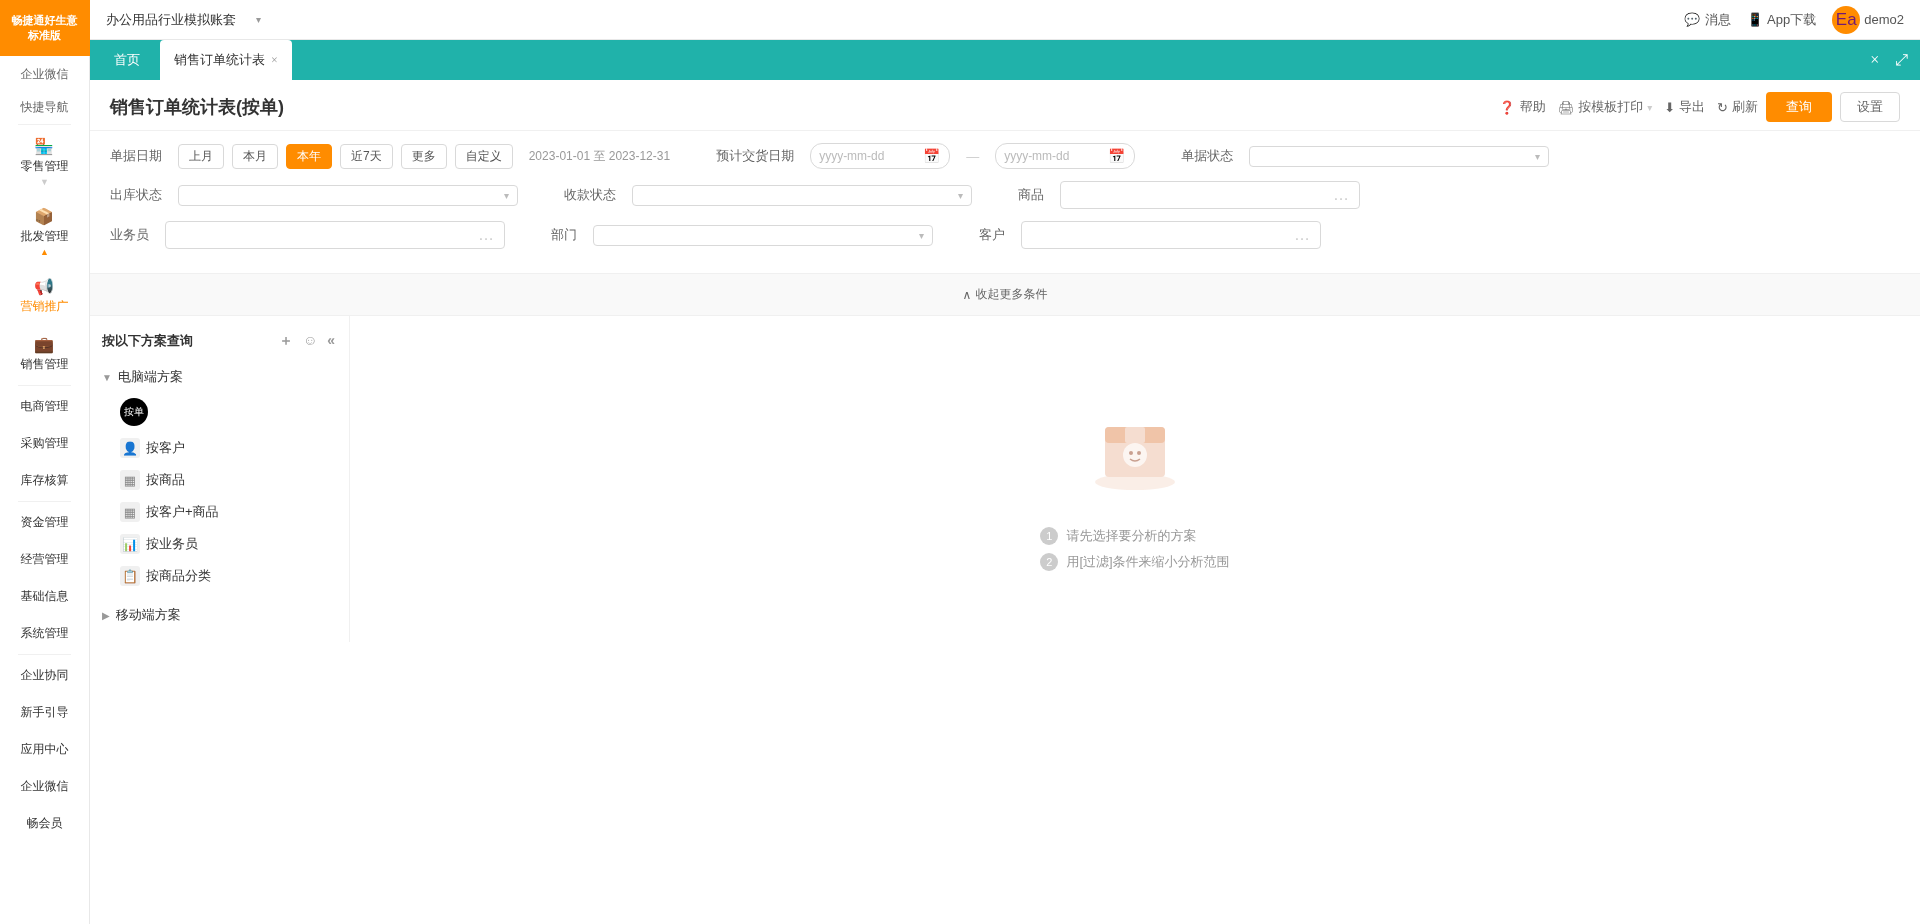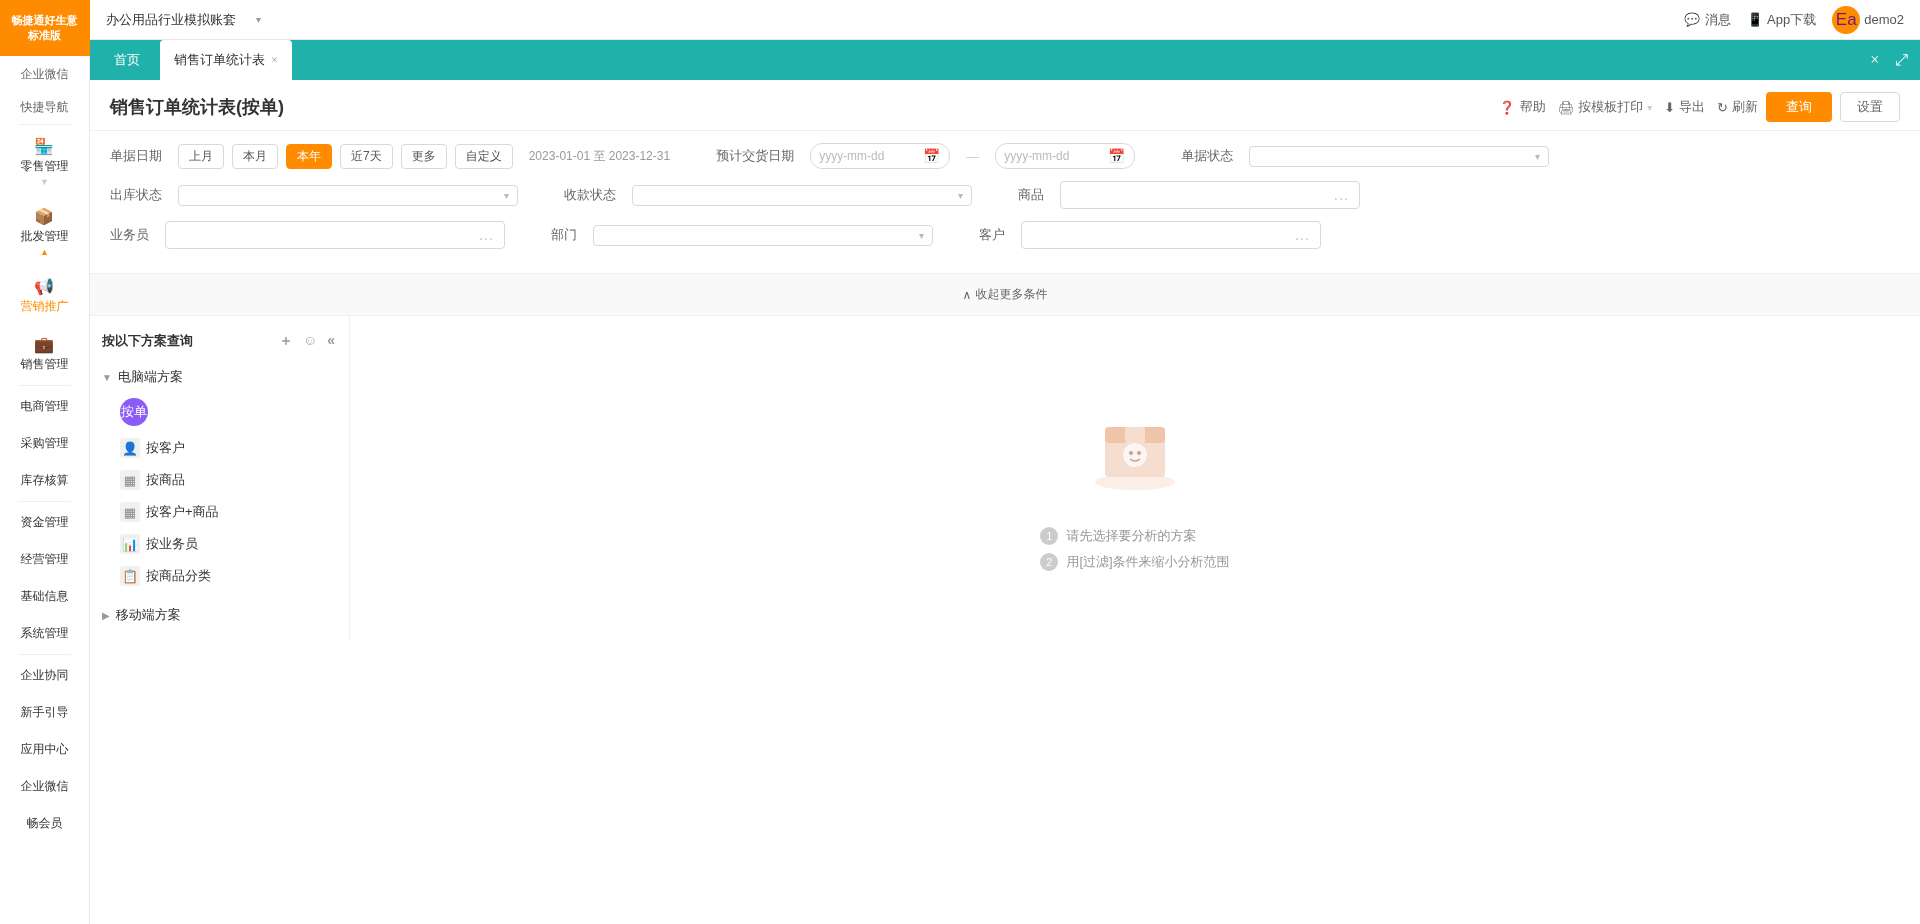--- a/index.html
+++ b/index.html
@@ -69,21 +69,21 @@
     
     .content-area { display: flex; flex: 1; }
     .left-panel { width: 260px; background: #fff; border-right: 1px solid #f0f0f0; padding: 8px 0; flex-shrink: 0; }
     .left-panel-header { display: flex; align-items: center; justify-content: space-between; padding: 6px 12px; font-size: 13px; color: #333; font-weight: bold; }
     .left-panel-icons { display: flex; gap: 6px; }
     .left-panel-icon { color: #999; cursor: pointer; font-size: 14px; padding: 2px; }
     .tree-section { padding: 4px 0; }
     .tree-parent { display: flex; align-items: center; gap: 6px; padding: 6px 12px; cursor: pointer; font-size: 13px; color: #333; }
     .tree-child { display: flex; align-items: center; gap: 6px; padding: 6px 12px 6px 30px; cursor: pointer; font-size: 13px; color: #333; }
     .tree-child.active { color: #ff8c00; }
-    .tree-active-dot { width: 28px; height: 28px; border-radius: 50%; background: #8b5cf6; color: #fff; font-size: 13px; display: flex; align-items: center; justify-content: center; }
+    .tree-active-dot { width: 28px; height: 28px; border-radius: 50%; background: #000000; color: #fff; font-size: 10px; display: flex; align-items: center; justify-content: center; }
     .tree-icon { width: 20px; height: 20px; display: flex; align-items: center; justify-content: center; font-size: 13px; color: #888; background: #f0f0f0; border-radius: 3px; }
 
     
     .right-content { flex: 1; display: flex; flex-direction: column; }
 
     
     .empty-state { flex: 1; display: flex; flex-direction: column; align-items: center; justify-content: center; padding: 60px 0; }
     .empty-icon { width: 120px; height: 120px; margin-bottom: 20px; position: relative; }
     .empty-tips { display: flex; flex-direction: column; gap: 8px; }
     .empty-tip { display: flex; align-items: center; gap: 8px; font-size: 13px; color: #999; }

